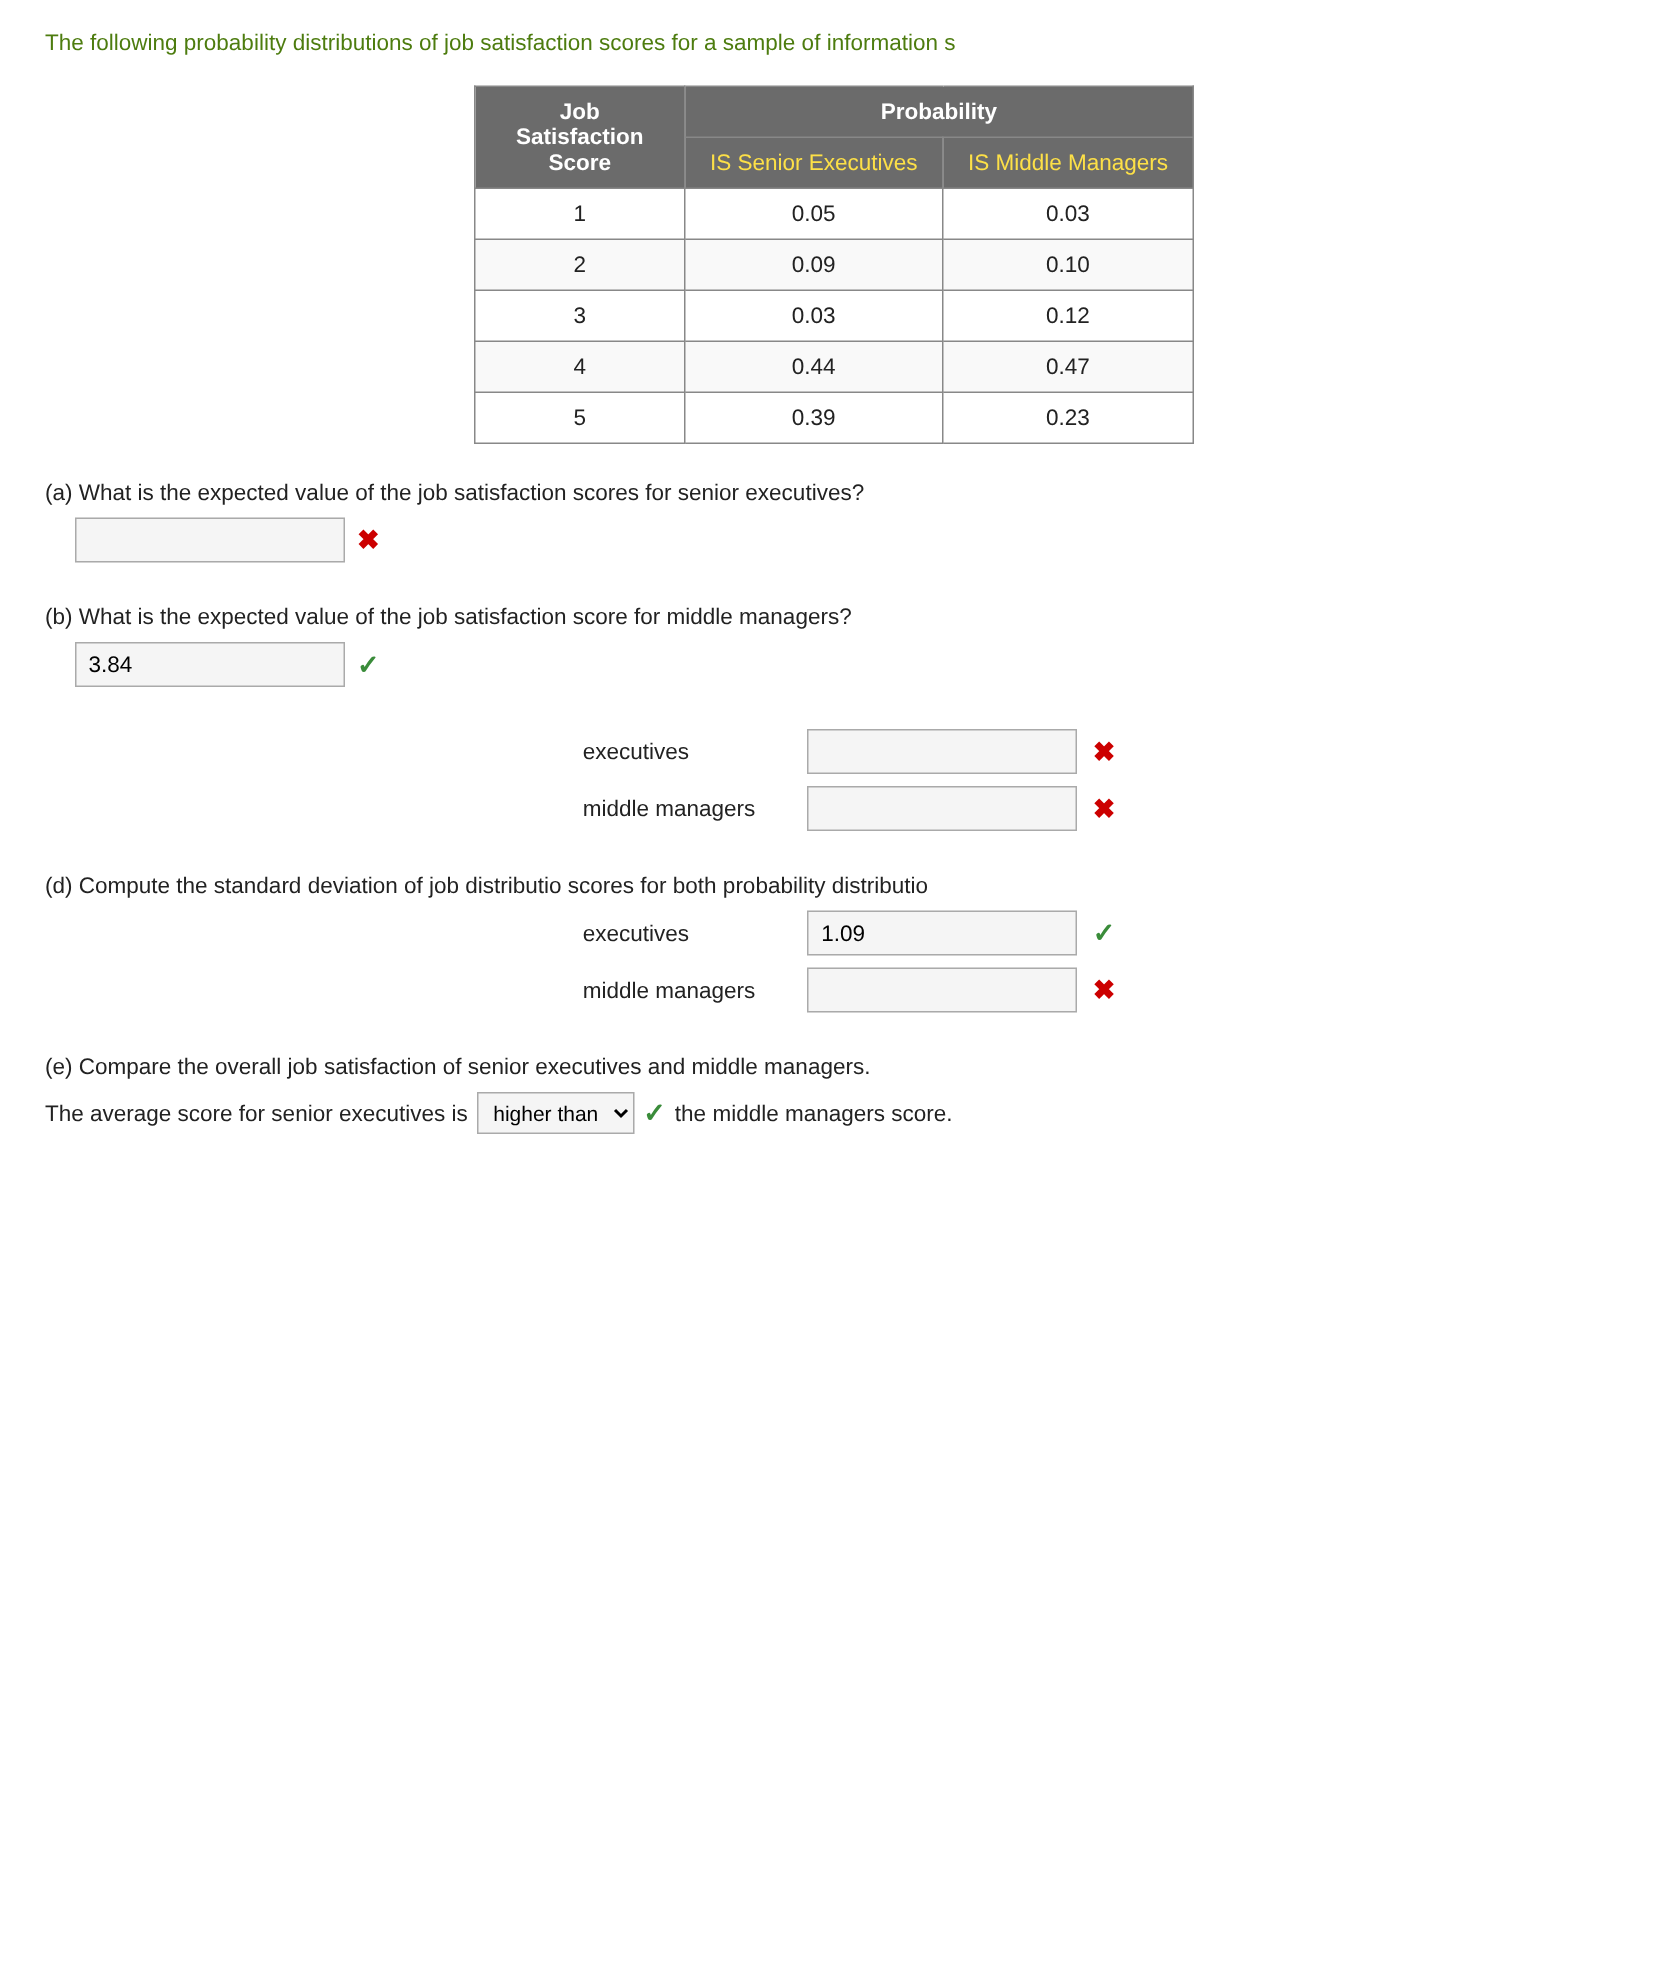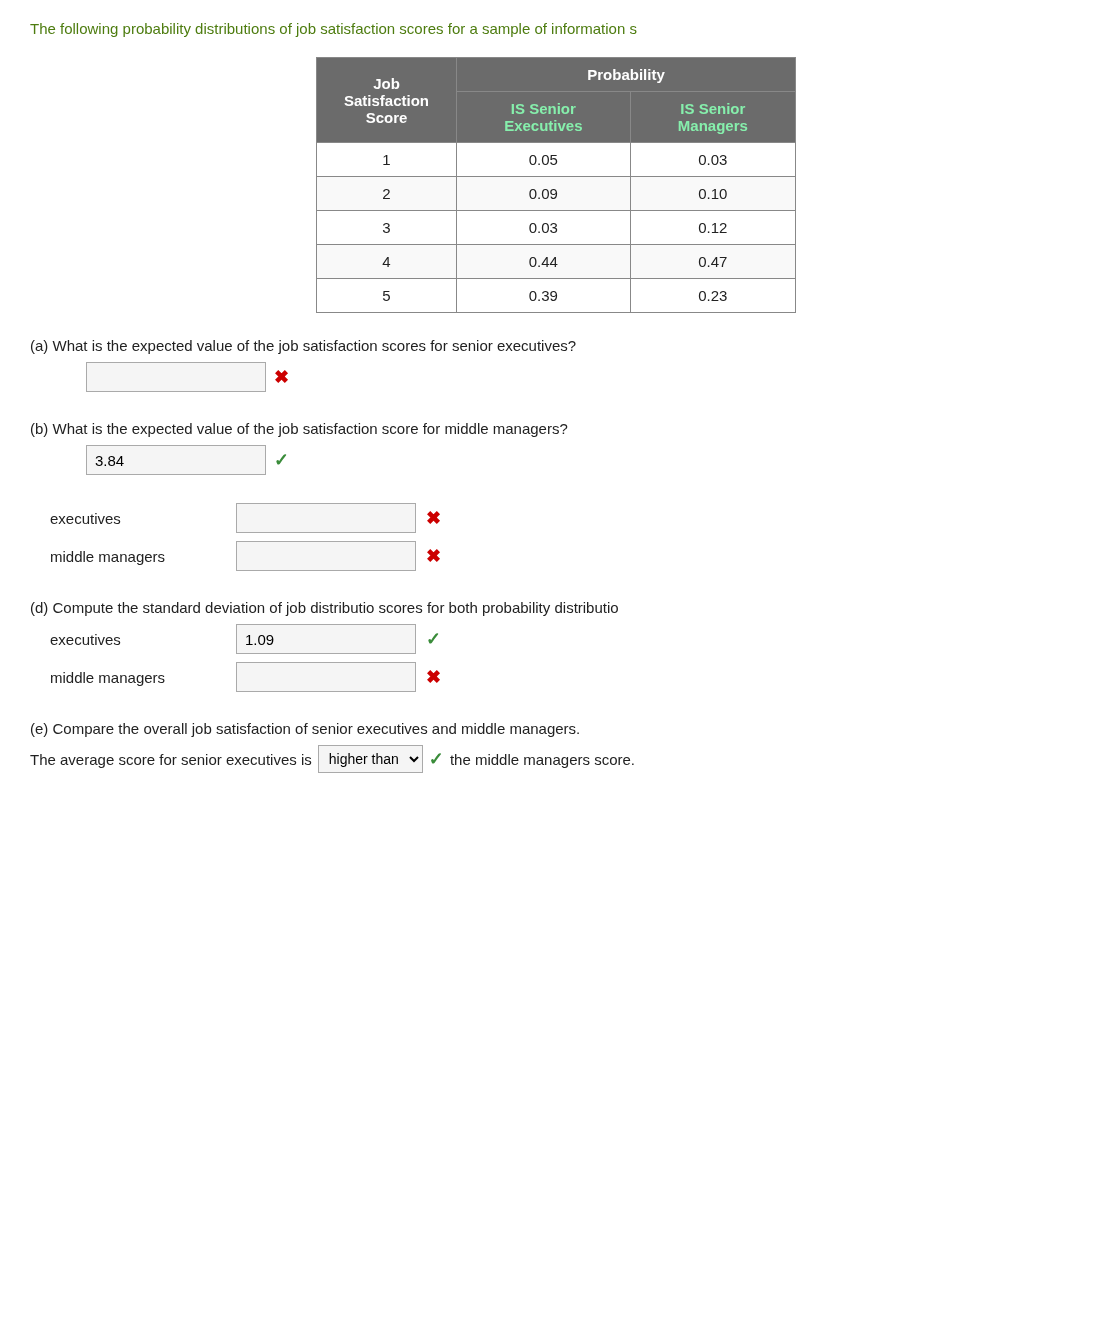--- a/index.html
+++ b/index.html
@@ -39,22 +39,22 @@
       text-align: center;
       font-size: 15px;
     }
     table thead tr:first-child th {
       background: #6b6b6b;
       color: #fff;
       font-weight: bold;
     }
     table thead tr.sub-header th {
       background: #6b6b6b;
-      color: #86efac;
-      font-weight: bold;
+      color: #fde047;
+      font-weight: normal;
     }
     .col-job {
       background: #6b6b6b;
       color: #fff;
       font-weight: bold;
       vertical-align: middle;
       width: 140px;
     }
     table tbody tr td {
       background: #fff;
@@ -79,21 +79,20 @@
       margin-top: 6px;
     }
     .answer-input {
       border: 1px solid #aaa;
       background: #f5f5f5;
       padding: 4px 8px;
       font-size: 15px;
       width: 180px;
       height: 30px;
       outline: none;
-      margin-left: 36px;
     }
     .icon-x {
       color: #cc0000;
       font-size: 18px;
       font-weight: bold;
     }
     .icon-check {
       color: #3a8c3a;
       font-size: 18px;
       font-weight: bold;
@@ -102,20 +101,21 @@
       margin-left: 20px;
       margin-top: 6px;
       display: flex;
       flex-direction: column;
       gap: 8px;
     }
     .sub-row {
       display: flex;
       align-items: center;
       gap: 10px;
+      justify-content: center;
     }
     .sub-label {
       width: 140px;
       font-size: 15px;
     }
     .dropdown-select {
       border: 1px solid #aaa;
       background: #f5f5f5;
       padding: 3px 6px;
       font-size: 14px;
@@ -141,21 +141,21 @@
     <table>
       <thead>
         <tr>
           <th class="col-job" rowspan="2">
             <span>Job Satisfaction Score</span>
           </th>
           <th colspan="2">Probability</th>
         </tr>
         <tr class="sub-header">
           <th>IS Senior Executives</th>
-          <th>IS Senior Managers</th>
+          <th>IS Middle Managers</th>
         </tr>
       </thead>
       <tbody id="table-body">
       <tr>
       <td>1</td>
       <td>0.05</td>
       <td>0.03</td>
     </tr>
           <tr>
       <td>2</td>

